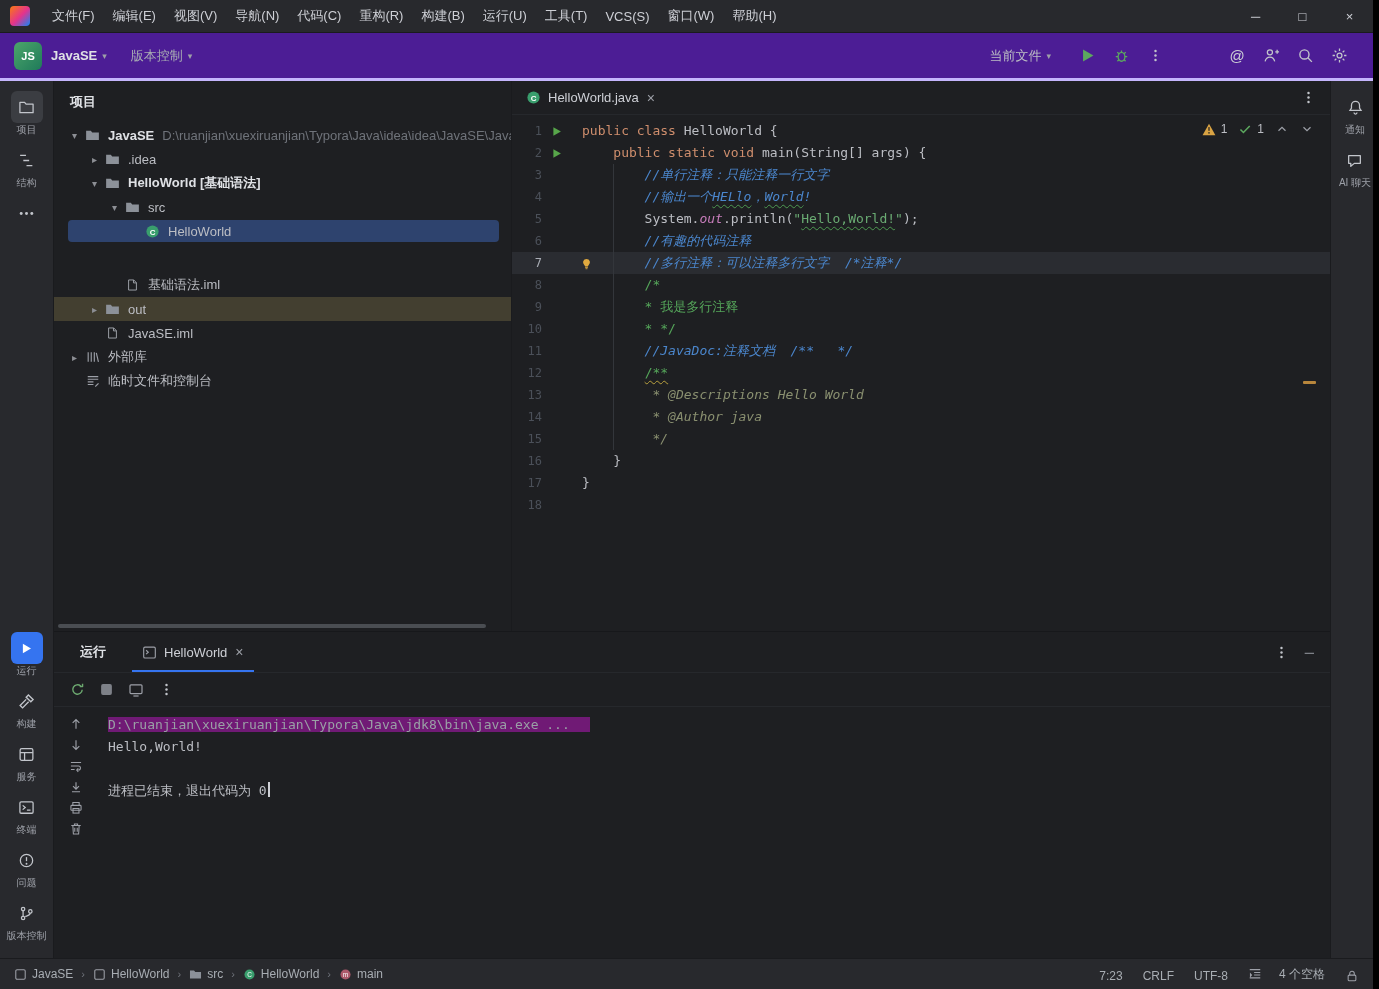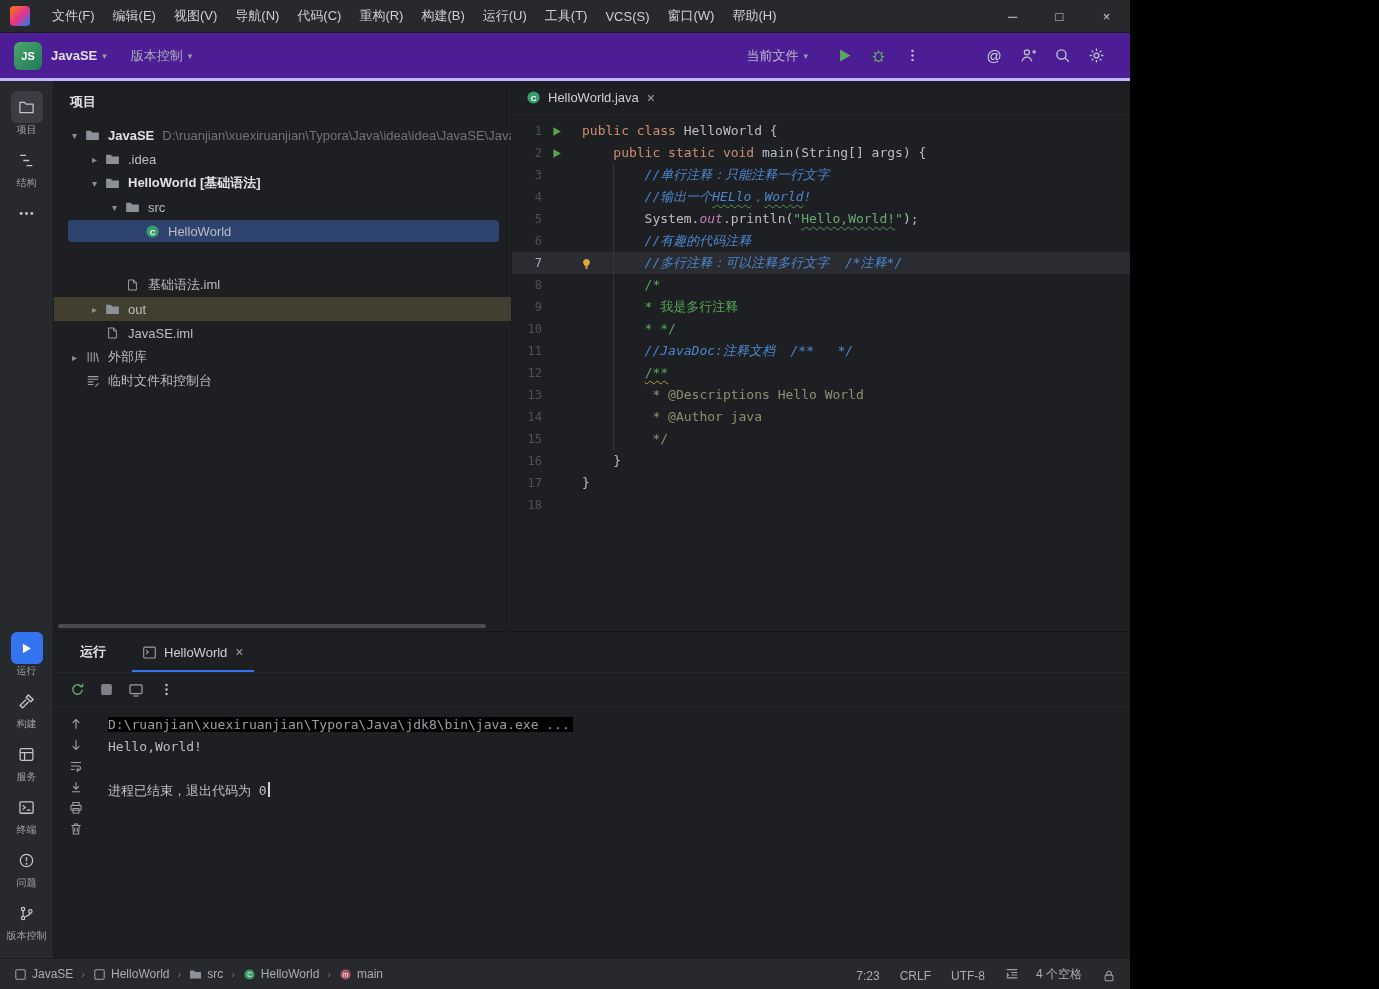--- a/index.html
+++ b/index.html
@@ -1,17 +1,17 @@
 <!DOCTYPE html>
 <html><head>
 <meta charset="utf-8">
 <style>
 *{margin:0;padding:0;box-sizing:border-box}
 html,body{background:#000}
-.app{position:relative;width:1130px;height:989px;background:#1E1F22;color:#BCBEC4;
+.app{position:relative;width:1373px;height:989px;background:#1E1F22;color:#BCBEC4;
   font-family:"Liberation Sans","DejaVu Sans",sans-serif;font-size:13px;overflow:hidden}
 
 
 .menubar{position:absolute;left:0;top:0;width:100%;height:33px;background:#28292D;
   display:flex;align-items:center;border-bottom:1px solid #1A1B1E}
 .logo{width:20px;height:20px;border-radius:4px;margin:0 13px 0 10px;flex:none;
   background:linear-gradient(135deg,#F97A12,#E5338C 52%,#1186F7)}
 .menu-items{display:flex;height:100%}
 .menu-item{padding:0 9px;display:flex;align-items:center;color:#CED0D6}
 .win-controls{margin-left:auto;display:flex;height:100%}
@@ -73,21 +73,21 @@
 .code-line.current{background:#2A2C31}
 .ln{width:30px;text-align:right;color:#4B5059;flex:none;font-size:12px}
 .current .ln{color:#A9ADB5}
 .gut{width:28px;flex:none;display:flex;align-items:center;justify-content:center}
 .code{flex:1;position:relative;white-space:pre;padding-left:12px}
 .seg{white-space:pre}
 .seg.kw{color:#CF8E6D}
 .seg.plain{color:#BCBEC4}
 .seg.cmt{color:#4B87CE;font-style:italic}
 .seg.block{color:#55A65A}
-.seg.doc{color:#8A9070;}
+.seg.doc{color:#8A9070;font-style:italic}
 .seg.str{color:#6AAB73}
 .seg.field{color:#C77DBB;font-style:italic}
 .seg.typo{text-decoration:underline wavy #4E9A51 1px;text-underline-offset:3px}
 .seg.warn{text-decoration:underline wavy #B8A03E 1px;text-underline-offset:3px}
 .bulb{position:absolute;left:10px;top:4px}
 .indent-guide{position:absolute;left:101px;top:49px;width:1px;height:286px;background:#33363B;z-index:0}
 .insp{position:absolute;top:7px;right:16px;display:flex;align-items:center;gap:5px;font-size:12px;color:#BCBEC4}
 .insp .ico{margin-left:6px}
 .stripe-mark{position:absolute;right:14px;top:266px;width:13px;height:3px;background:#B8863C;border-radius:1px}
 
@@ -99,21 +99,21 @@
   box-shadow:inset 0 -2px 0 #3574F0}
 .rp-tab .ico{margin-right:7px}
 .rp-right{margin-left:auto;display:flex;align-items:center;gap:16px;padding-right:16px;color:#9DA0A8}
 .rp-min{font-size:13px}
 .rp-toolbar{height:34px;display:flex;align-items:center;gap:15px;padding-left:16px;border-bottom:1px solid #26282C}
 .rp-body{display:flex;height:250px}
 .rp-side{width:44px;display:flex;flex-direction:column;align-items:center;padding-top:10px;gap:7px}
 .console{flex:1;padding:7px 0 0 10px;font-family:"DejaVu Sans Mono","Liberation Mono",monospace;font-size:13px;line-height:22px}
 .c-line{min-height:22px;white-space:pre}
 .c-line.out .c-text{color:#BCBEC4}
-.c-line.path .c-text{background:#000000;color:#9AA0A6;padding-right:3px}
+.c-line.path .c-text{background:#701a75;color:#9AA0A6;padding-right:20px}
 .caret-bar{display:inline-block;width:2px;height:15px;background:#CED0D6;vertical-align:-2px;margin-left:1px}
 
 
 .statusbar{position:absolute;left:0;top:958px;width:100%;height:31px;background:#28292D;border-top:1px solid #1A1B1E;
   display:flex;align-items:center;font-size:12px;color:#A8ADB3;padding:0 14px}
 .crumbs{display:flex;align-items:center}
 .crumb{display:flex;align-items:center}
 .crumb .ico{margin-right:5px}
 .crumb-sep{margin:0 8px;color:#6F737A;font-size:11px}
 .sb-right{margin-left:auto;display:flex;align-items:flex-end;gap:20px}

